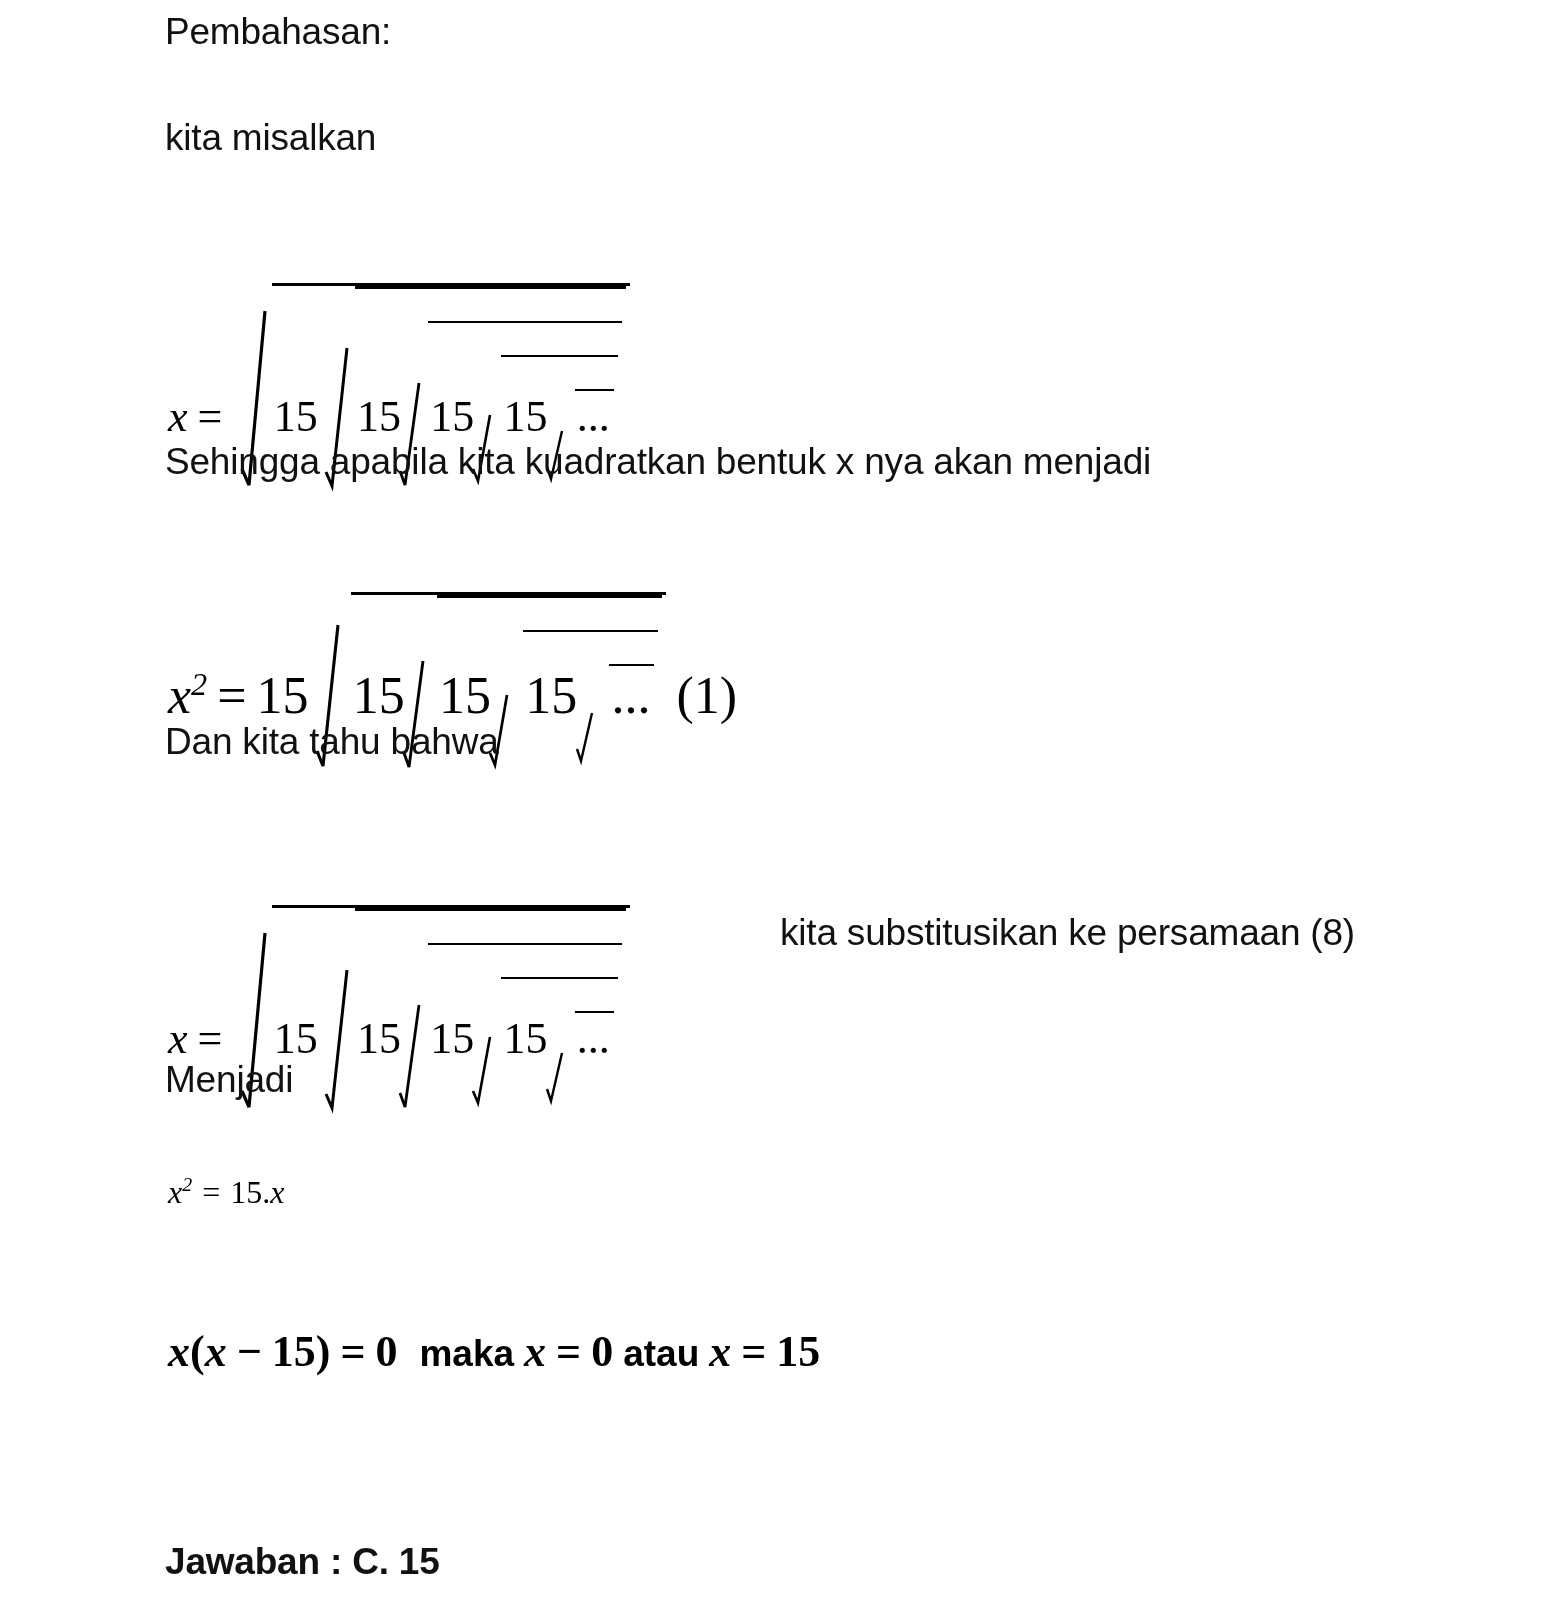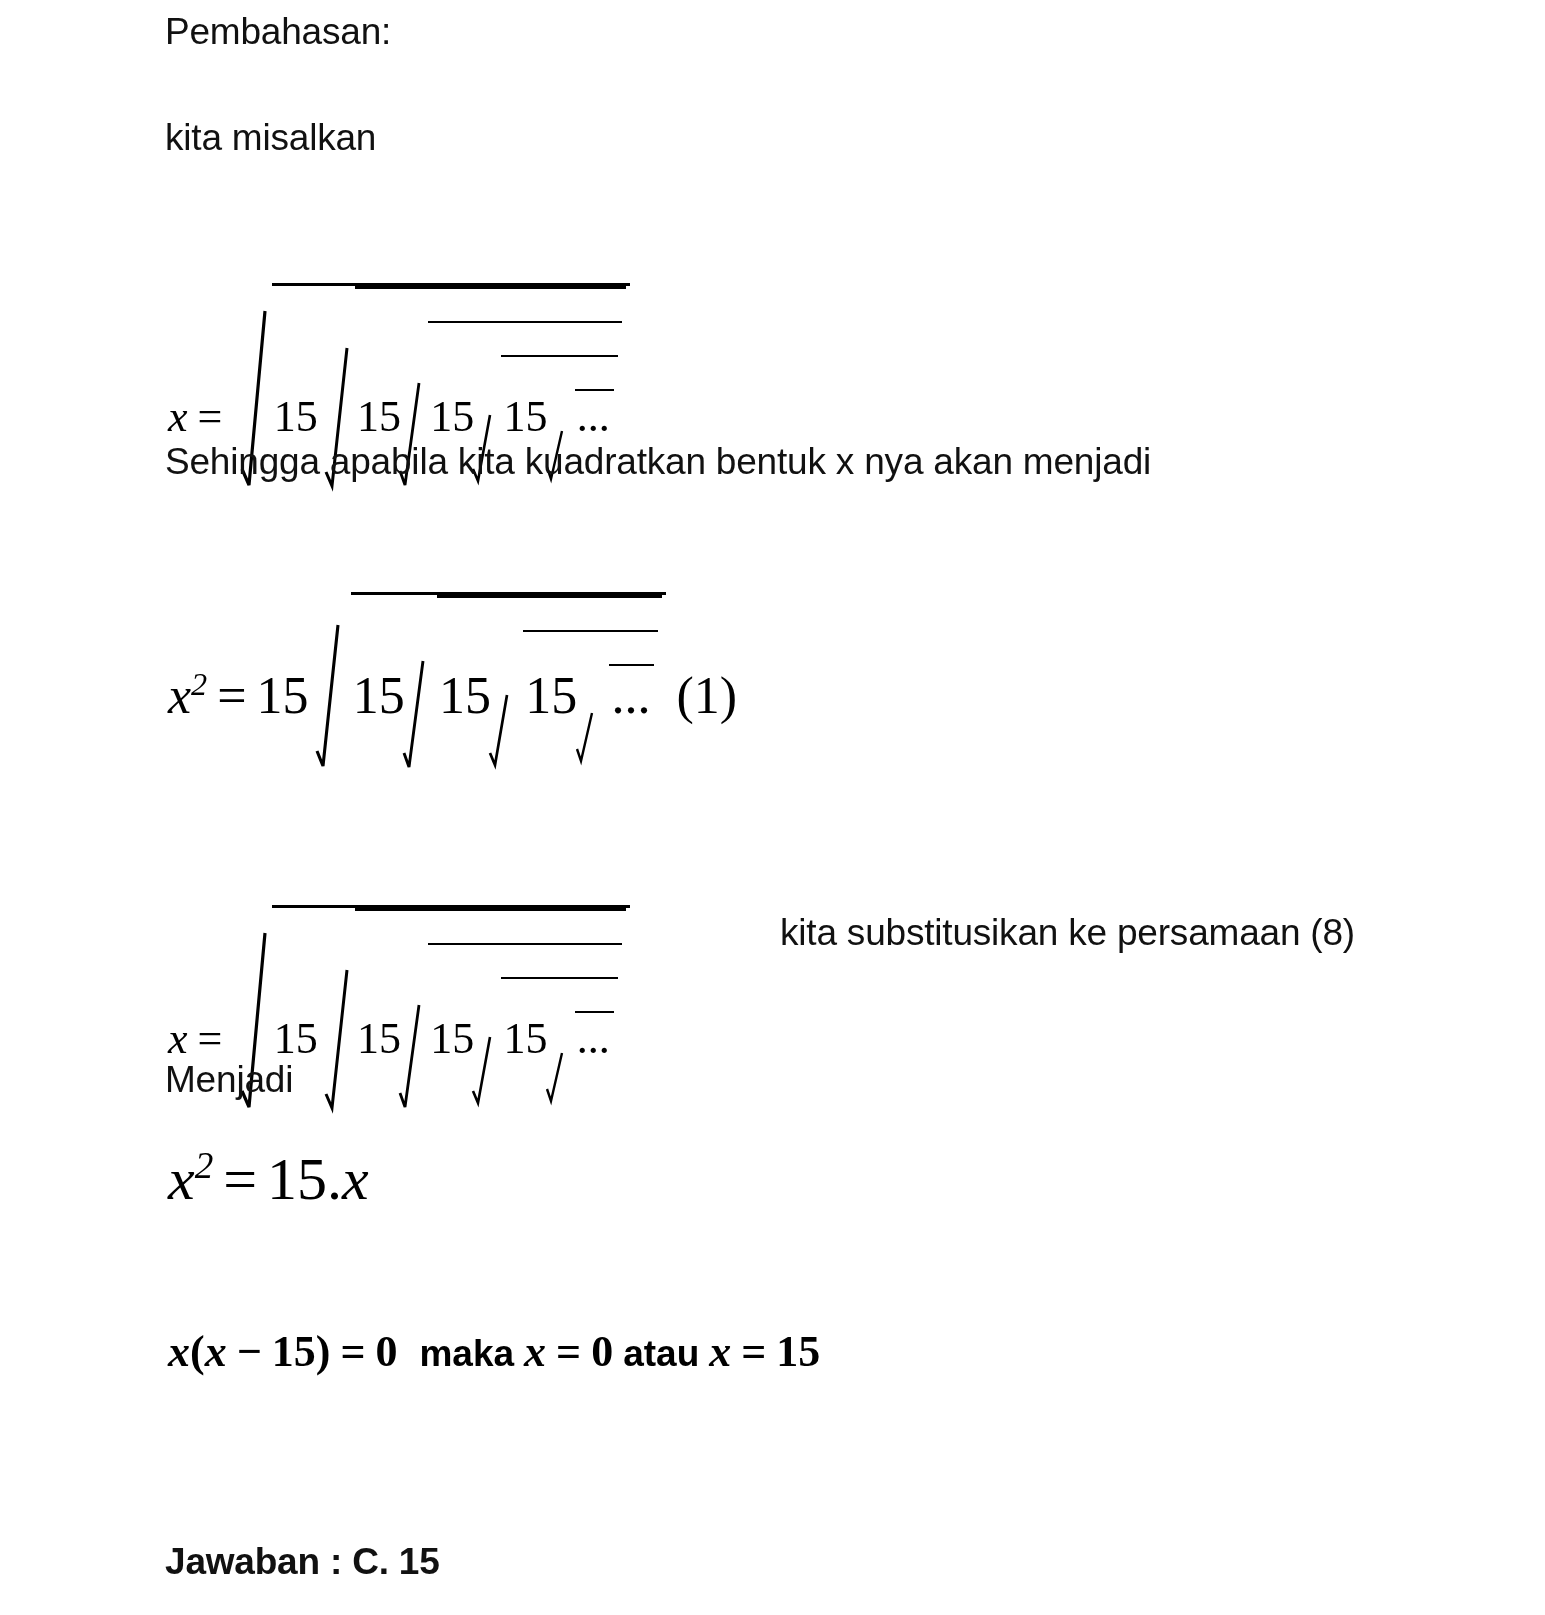--- a/index.html
+++ b/index.html
@@ -134,40 +134,41 @@
               <path d="M2 128 L8 143 L23 2" stroke="#000" stroke-width="3.1" fill="none"></path>
             </svg></span><span class="body"><span class="mn">15</span><span class="rad"><span class="sign"><svg width="26" height="116" viewBox="0 0 26 116" style="position:absolute;left:-3px;top:-54px;">
                   <path d="M2 94 L7 108 L21 2" stroke="#000" stroke-width="2.9" fill="none"></path>
                 </svg></span><span class="body"><span class="mn">15</span><span class="rad"><span class="sign"><svg width="24" height="80" viewBox="0 0 24 80" style="position:absolute;left:-3px;top:-20px;">
                       <path d="M2 60 L7 72 L19 2" stroke="#000" stroke-width="2.7" fill="none"></path>
                     </svg></span><span class="body thin"><span class="mn">15</span><span class="rad"><span class="sign"><svg width="22" height="56" viewBox="0 0 22 56" style="position:absolute;left:-2px;top:-2px;">
                           <path d="M2 38 L6 50 L17 2" stroke="#000" stroke-width="2.4" fill="none"></path>
                         </svg></span><span class="body thin"><span class="mn">...</span></span></span></span></span></span></span></span></span><span class="gap-s"></span><span class="mo">(1)</span>
   </span></div>
 
+  <div class="prose" style="top:720px;">Dan kita tahu bahwa</div>
 
   <div class="matharea" style="left:168px; top:905px; font-size:44px;">
     <span class="mi">x</span><span class="gap-s"></span><span class="mo">=</span><span class="gap-m"></span><span class="radexpr"><span class="rad"><span class="sign"><svg width="30" height="188" viewBox="0 0 30 188" style="position:absolute;left:-4px;top:-122px;">
               <path d="M2 160 L9 176 L25 2" stroke="#000" stroke-width="3.2" fill="none"></path>
             </svg></span><span class="body"><span class="mn">15</span><span class="gap-s"></span><span class="rad"><span class="sign"><svg width="28" height="150" viewBox="0 0 28 150" style="position:absolute;left:-4px;top:-85px;">
                   <path d="M2 126 L8 140 L23 2" stroke="#000" stroke-width="3" fill="none"></path>
                 </svg></span><span class="body"><span class="mn">15</span><span class="rad"><span class="sign"><svg width="26" height="112" viewBox="0 0 26 112" style="position:absolute;left:-3px;top:-50px;">
                       <path d="M2 90 L7 104 L21 2" stroke="#000" stroke-width="2.8" fill="none"></path>
                     </svg></span><span class="body thin"><span class="mn">15</span><span class="rad"><span class="sign"><svg width="24" height="76" viewBox="0 0 24 76" style="position:absolute;left:-3px;top:-18px;">
                           <path d="M2 56 L7 68 L19 2" stroke="#000" stroke-width="2.6" fill="none"></path>
                         </svg></span><span class="body thin"><span class="mn">15</span><span class="rad"><span class="sign"><svg width="22" height="56" viewBox="0 0 22 56" style="position:absolute;left:-2px;top:-2px;">
                               <path d="M2 38 L6 50 L17 2" stroke="#000" stroke-width="2.4" fill="none"></path>
                             </svg></span><span class="body thin"><span class="mn">...</span></span></span></span></span></span></span></span></span></span></span></span>
   </div>
 
   <div class="sidetext" style="left:780px; top:912px;">kita substitusikan ke persamaan (8)</div>
 
   <div class="prose" style="top:1058px;">Menjadi</div>
 
-  <div class="matharea" style="left:168px; top:1145px; font-size:60px;">
+  <div class="matharea" style="left:168px; top:1174px; font-size:32px;">
     <span class="mi">x</span><span class="sup">2</span><span class="gap-s"></span><span class="mo">=</span><span class="gap-s"></span><span class="mn">15.</span><span class="mi">x</span>
   </div>
 
 
   <div class="matharea" style="left:168px; top:1326px; font-size:44px;font-weight:bold;">
     <span class="mi">x</span><span class="mo">(</span><span class="mi">x</span><span class="gap-s"></span><span class="mo">−</span><span class="gap-s"></span><span class="mn">15</span><span class="mo">)</span><span class="gap-s"></span><span class="mo">=</span><span class="gap-s"></span><span class="mn">0</span><span class="gap-m"></span><span class="mo" style="font-family:'Liberation Sans',sans-serif;font-size:37px;">maka</span><span class="gap-s"></span><span class="mi">x</span><span class="gap-s"></span><span class="mo">=</span><span class="gap-s"></span><span class="mn">0</span><span class="gap-s"></span><span class="mo" style="font-family:'Liberation Sans',sans-serif;font-size:37px;">atau</span><span class="gap-s"></span><span class="mi">x</span><span class="gap-s"></span><span class="mo">=</span><span class="gap-s"></span><span class="mn">15</span>
   </div>
 
 
   <div class="prose bold" style="top:1540px;">Jawaban : C. 15</div>

